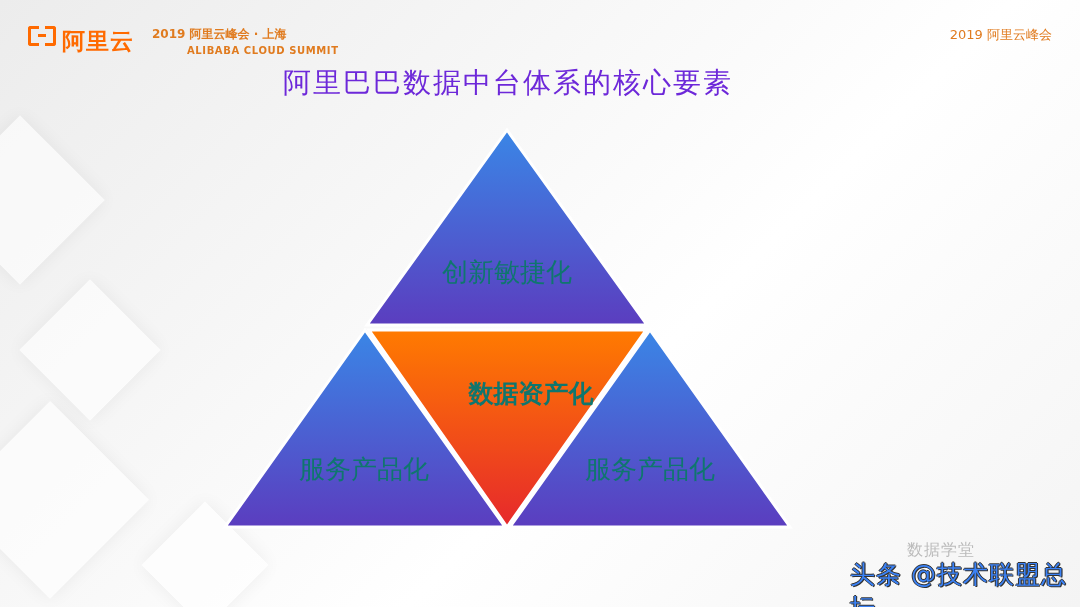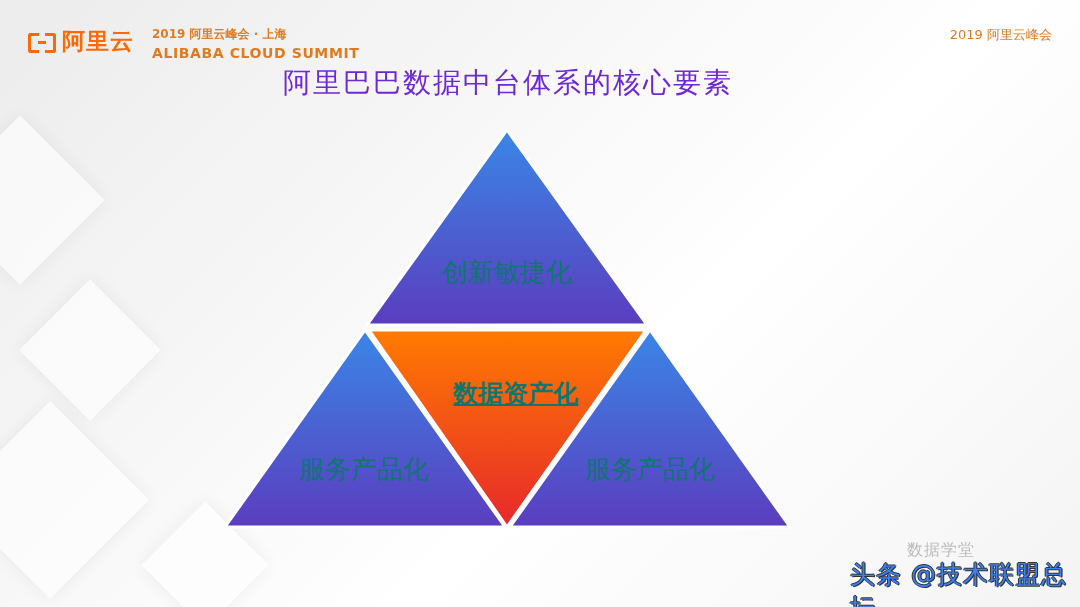--- a/index.html
+++ b/index.html
@@ -2,30 +2,30 @@
 <html><head>
 <meta charset="utf-8">
 <style>
   html, body { margin: 0; padding: 0; }
   body {
     width: 1080px; height: 607px; overflow: hidden; position: relative;
     background: linear-gradient(135deg, #ececec 0%, #f7f7f7 35%, #ffffff 60%, #f4f4f4 100%);
     font-family: "DejaVu Sans", "Liberation Sans", sans-serif;
   }
   .bgdeco { position: absolute; background: rgba(255,255,255,0.6); box-shadow: 0 0 18px rgba(0,0,0,0.06); transform: rotate(45deg); }
-  .logo { position: absolute; left: 28px; top: 26px; display: flex; align-items: center; }
+  .logo { position: absolute; left: 28px; top: 26px; display: flex; align-items: flex-start; }
   .logo-mark { width: 28px; height: 18px; position: relative; margin-right: 6px; }
   .logo-mark .l, .logo-mark .r { position: absolute; top: 0; width: 8px; height: 14px; border: 3px solid #ff6a00; }
   .logo-mark .l { left: 0; border-right: none; border-radius: 3px 0 0 3px; }
   .logo-mark .r { right: 0; border-left: none; border-radius: 0 3px 3px 0; }
   .logo-mark .m { position: absolute; left: 10px; top: 8px; width: 8px; height: 3px; background: #ff6a00; }
   .logo-text { color: #ff6a00; font-size: 23px; font-weight: bold; letter-spacing: 1px; }
   .summit { position: absolute; left: 152px; top: 26px; color: #e07b1f; }
   .summit .l1 { font-size: 12px; font-weight: bold; }
-  .summit .l2 { font-size: 14px; font-weight: bold; letter-spacing: 0.6px; margin-top: 2px; }
+  .summit .l2 { font-size: 10px; font-weight: bold; letter-spacing: 0.6px; margin-top: 2px; margin-left: 35px; }
   .rtop { position: absolute; right: 28px; top: 26px; color: #e07b1f; margin-left: 40px; }
   .rtop .l1 { font-size: 13px; }
   .rtop .l2 { font-family: "DejaVu Serif", serif; font-size: 21px; font-weight: bold; font-style: italic; color: #e0701a; margin-top: 4px; }
   .title { position: absolute; left: 283px; top: 64px; font-size: 28px; color: #6d28d9; letter-spacing: 2px; }
   svg.diag { position: absolute; left: 0; top: 0; }
   .lab { position: absolute; color: #0f766e; font-size: 26px; text-align: right; transform: translateX(-50%); white-space: nowrap; }
   .lab.bold { font-weight: bold; font-size: 25px; }
   .wm1 { position: absolute; left: 907px; top: 540px; font-size: 16px; color: #bbb; letter-spacing: 1px; }
   .wm2 { position: absolute; left: 808px; top: 558px; font-size: 25px; color: #3b82f6; text-shadow: 1px 1px 0 #333, -1px 0 0 #333, 0 -1px 0 #333, 1px 0 0 #333; letter-spacing: 1px; margin-left: 42px; }
 </style>
@@ -66,18 +66,18 @@
         <stop offset="1" stop-color="#e6282c"></stop>
     </linearGradient>
   </defs>
   <polygon points="507,130 647,325 367,325" fill="url(#gb)" stroke="#fff" stroke-width="3"></polygon>
   <polygon points="365,330 505,527 225,527" fill="url(#gb)" stroke="#fff" stroke-width="3"></polygon>
   <polygon points="650,330 790,527 510,527" fill="url(#gb)" stroke="#fff" stroke-width="3"></polygon>
   <polygon points="369,330 646,330 507,527" fill="url(#go)" stroke="#fff" stroke-width="3"></polygon>
 </svg>
 
 <div class="lab" style="left:507px;top:255px;">创新敏捷化</div>
-<div class="lab bold" style="left:516px;top:377px;text-decoration:underline;">数据资产化</div>
+<div class="lab bold" style="left:531px;top:377px;">数据资产化</div>
 <div class="lab" style="left:364px;top:452px;">服务产品化</div>
 <div class="lab" style="left:650px;top:452px;">服务产品化</div>
 
 <div class="wm1">数据学堂</div>
 <div class="wm2">头条 @技术联盟总坛</div>
 
 </body></html>

